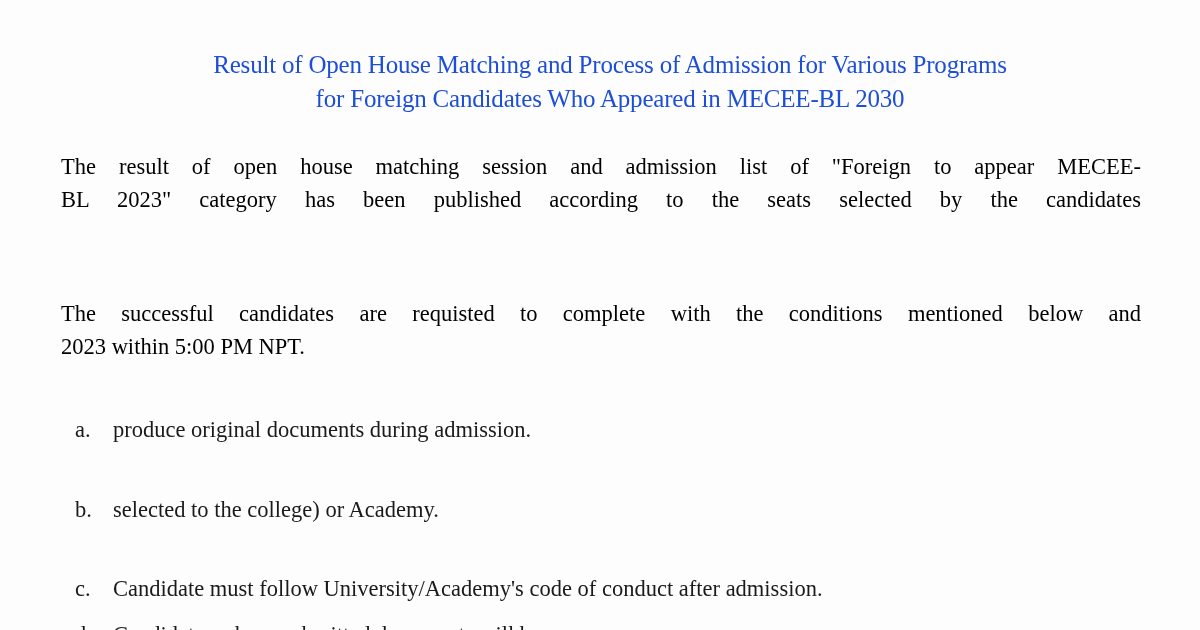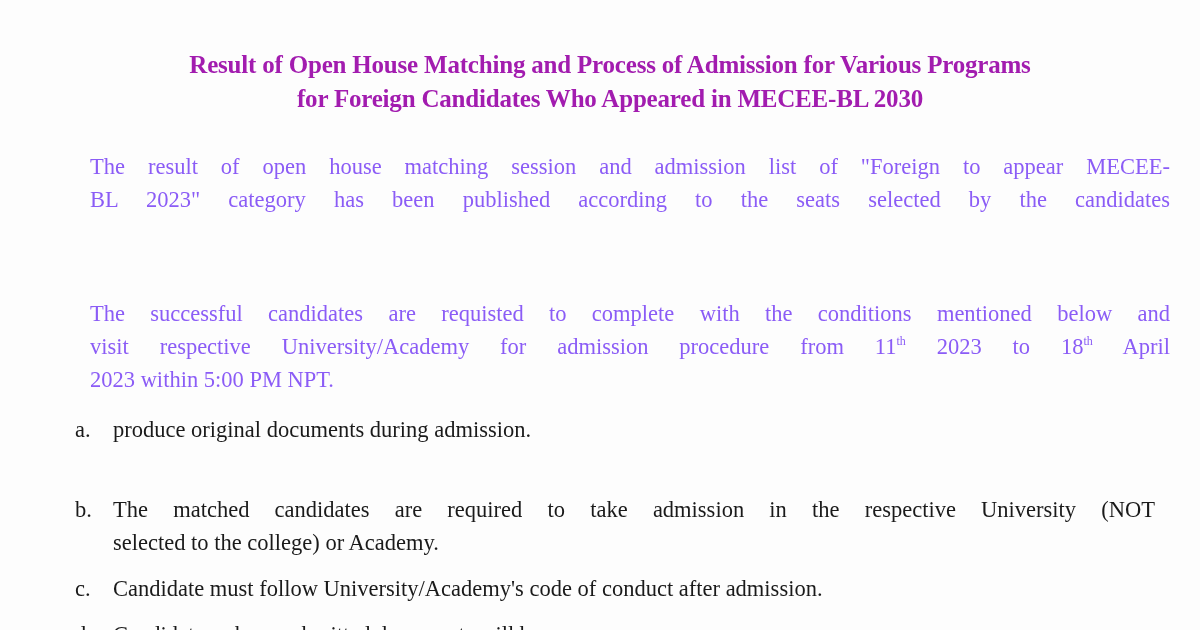--- a/index.html
+++ b/index.html
@@ -20,37 +20,37 @@
       left: 0; top: 0;
       width: 1200px;
       height: 630px;
       background: #fdfdfd;
     }
     .title {
       position: absolute;
       left: 60px;
       width: 1100px;
       text-align: center;
-      font-weight: bold;
+      font-weight: normal;
       font-size: 25px;
       line-height: 34px;
       letter-spacing: -0.2px;
-      color: #a21caf;
+      color: #1d4ed8;
       top: 48px;
     }
     .title span { display: block; }
     .para {
       position: absolute;
-      left: 90px;
+      left: 61px;
       width: 1080px;
       font-size: 22.5px;
       line-height: 33px;
       text-align: justify;
       text-align-last: left;
-      color: #8b5cf6;
+      color: #000000;
     }
     .para .line {
       display: block;
       text-align: justify;
       text-align-last: justify;
       white-space: nowrap;
     }
     .para .line.last {
       text-align-last: left;
     }
@@ -100,35 +100,33 @@
     <span>for Foreign Candidates Who Appeared in MECEE-BL 2030</span>
   </div>
 
   <div class="para p1">
     <span class="line">The result of open house matching session and admission list of "Foreign to appear MECEE-</span>
     <span class="line">BL 2023" category has been published according to the seats selected by the candidates</span>
   </div>
 
   <div class="para p2">
     <span class="line">The successful candidates are requisted to complete with the conditions mentioned below and</span>
-    <span class="line"><span>visit respective University/Academy for admission procedure from 11</span><sup>th</sup><span> 2023 to 18</span><sup>th</sup><span> April</span></span>
     <span class="line last">2023 within 5:00 PM NPT.</span>
   </div>
 
   <div class="list-item li-a">
     <span class="marker">a.</span>
     <div class="body">
       <span class="line last">produce original documents during admission.</span>
     </div>
   </div>
 
   <div class="list-item li-b">
     <span class="marker">b.</span>
     <div class="body">
-      <span class="line">The matched candidates are required to take admission in the respective University (NOT</span>
       <span class="line last">selected to the college) or Academy.</span>
     </div>
   </div>
 
   <div class="list-item li-c">
     <span class="marker">c.</span>
     <div class="body">
       <span class="line last">Candidate must follow University/Academy's code of conduct after admission.</span>
     </div>
   </div>

